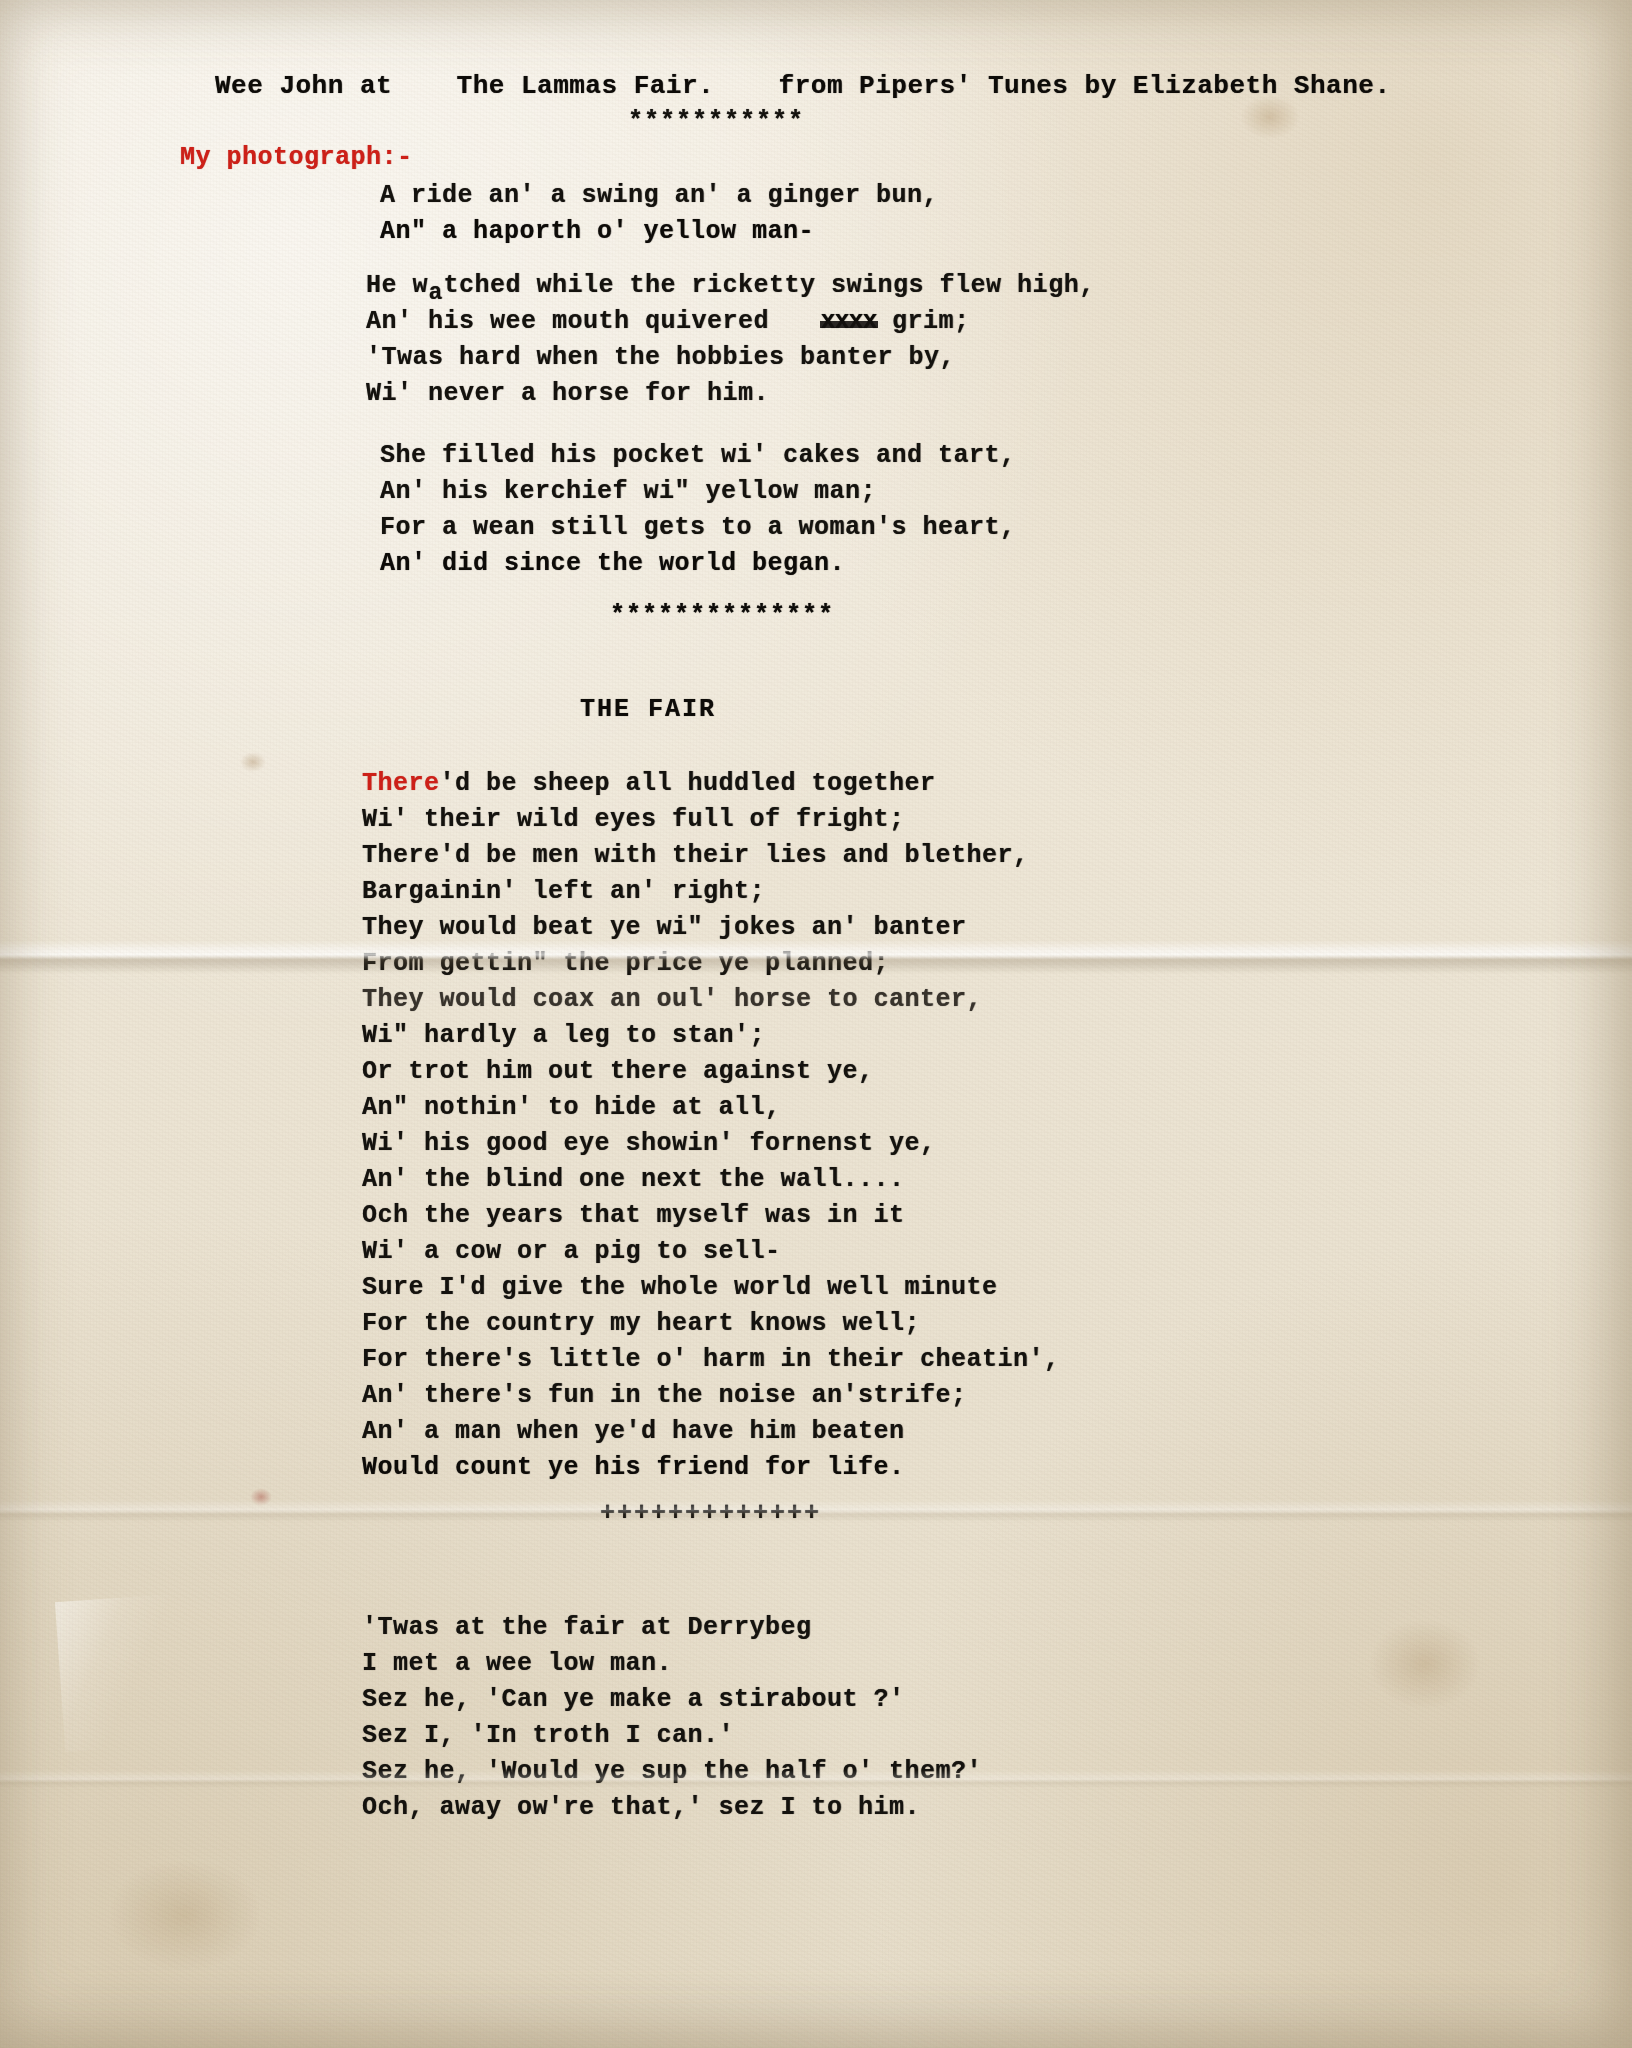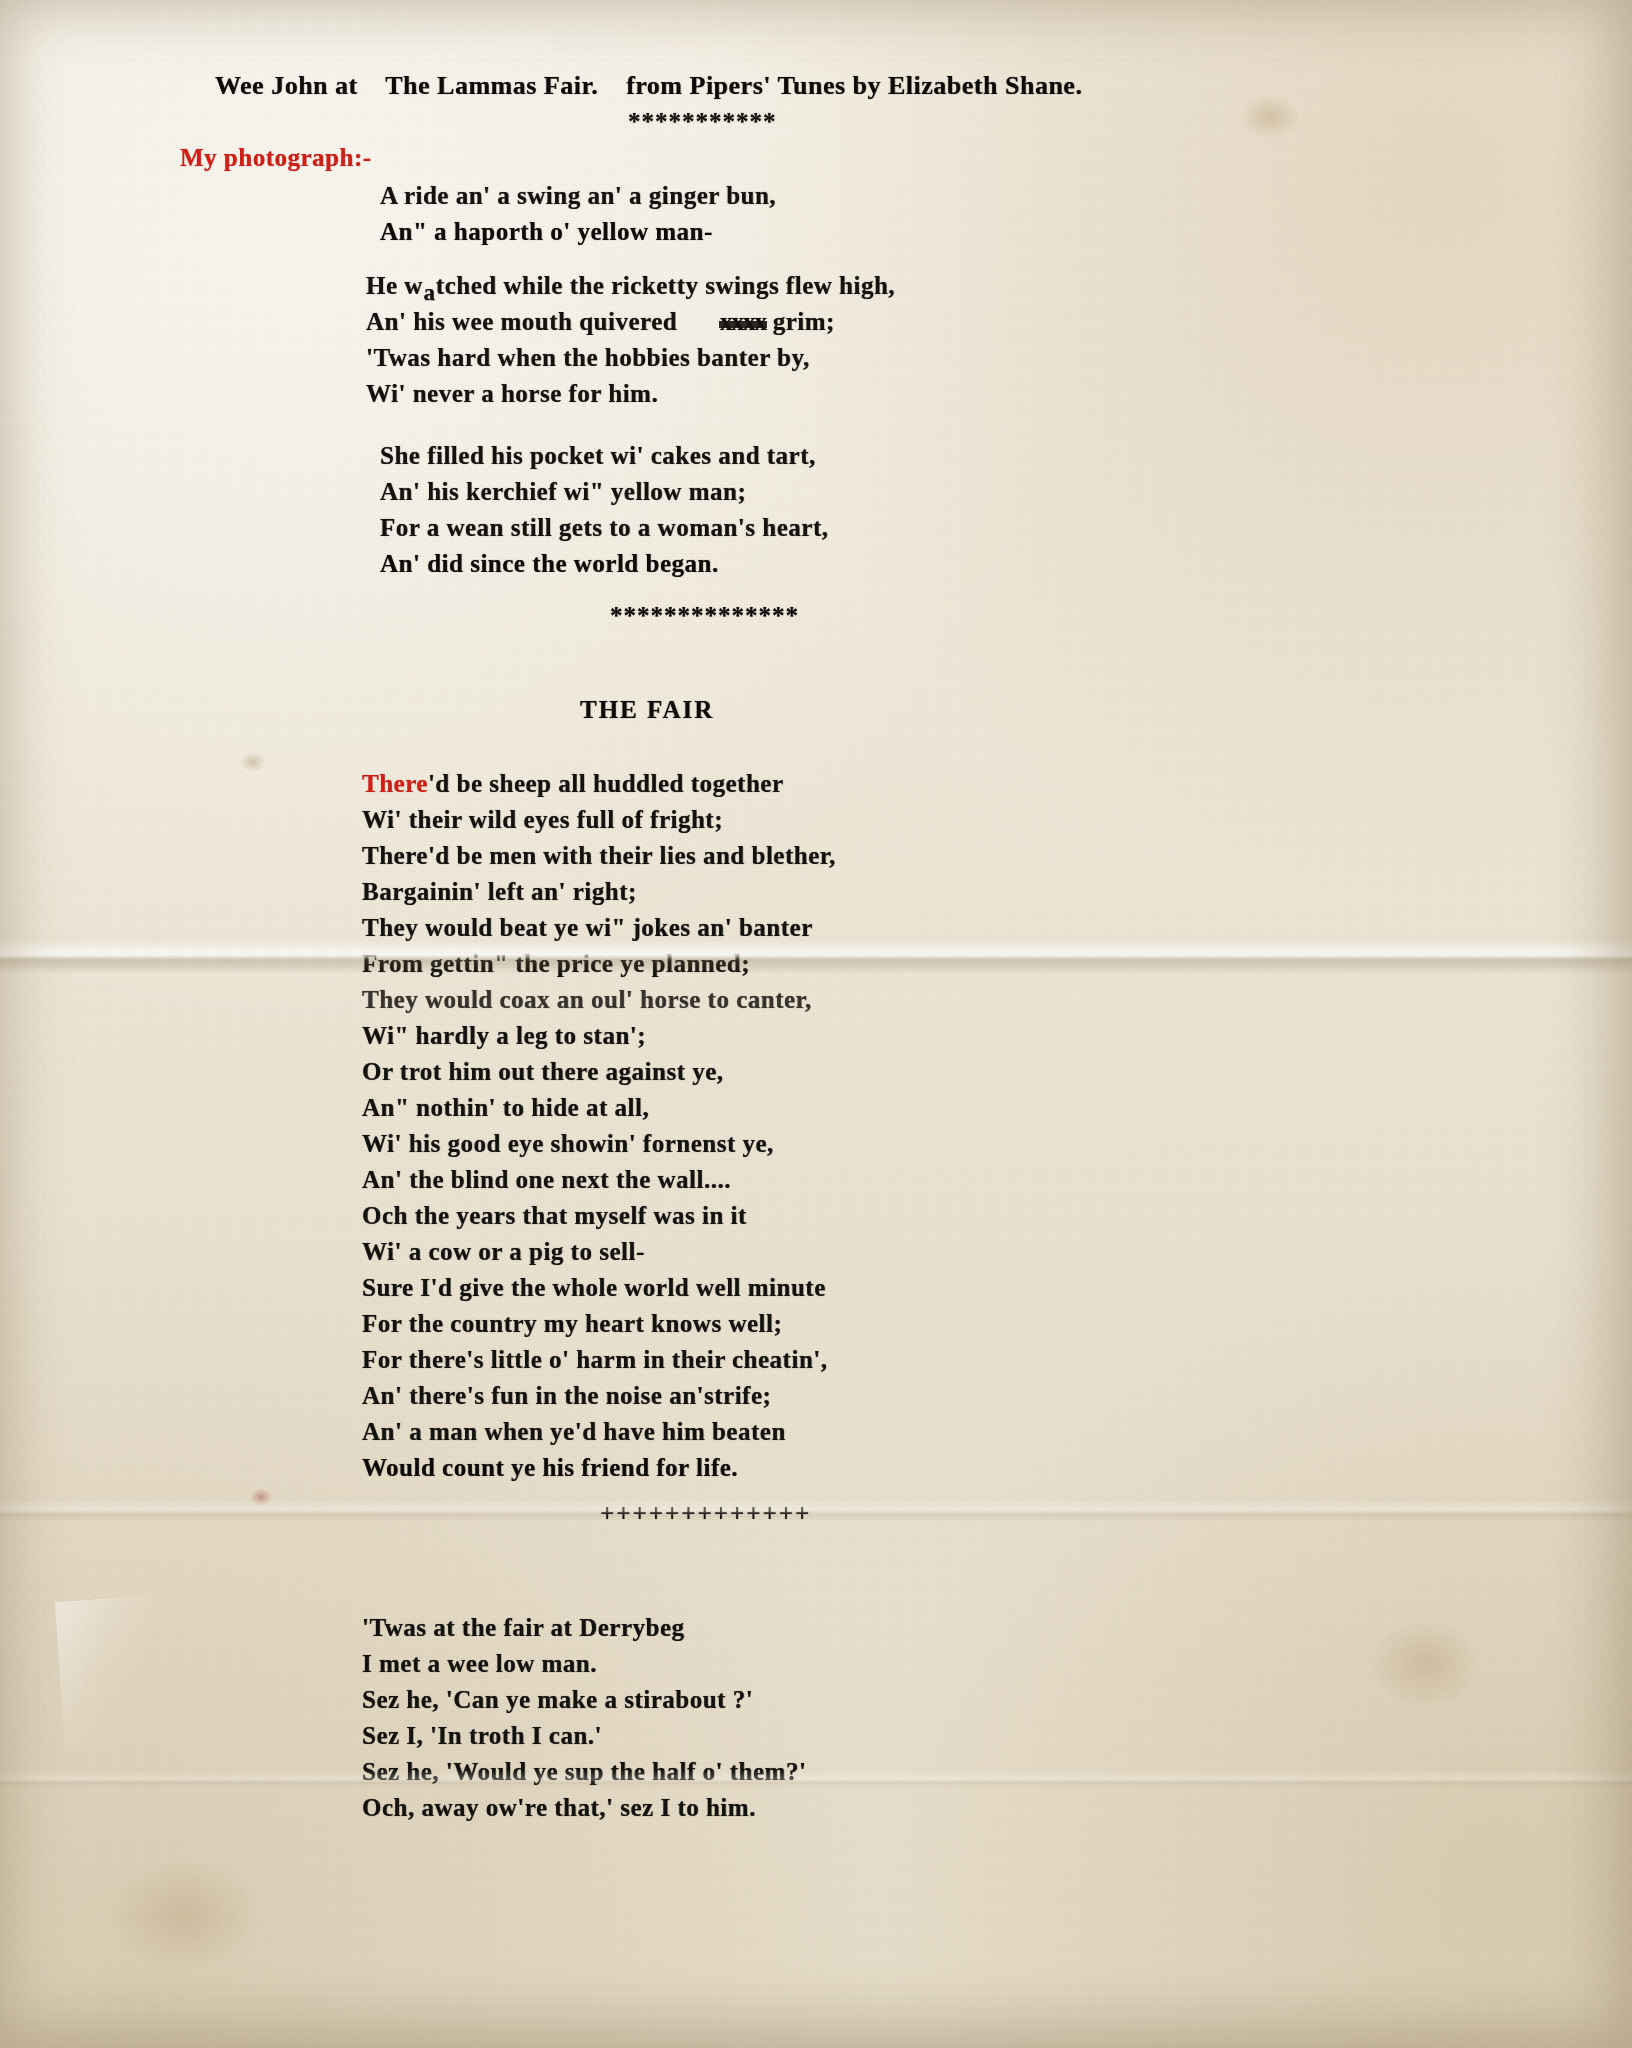--- a/index.html
+++ b/index.html
@@ -129,21 +129,20 @@
     position: relative;
     white-space: pre;
     letter-spacing: 0.5px;
     font-weight: 700;
     font-size: 25px;
     line-height: 36px;
     color: #14120e;
     text-shadow:
       0 0 1px rgba(20,18,14,0.55),
       0.6px 0.4px 0 rgba(30,26,20,0.28);
-    font-family: Liberation Serif, serif;
   }
 
   
   .ink-light { color: #2b2620; opacity: 0.93; }
   .ink-heavy { color: #0d0b08; }
 
   .red {
     color: #cf2018;
     text-shadow:
       0 0 1px rgba(190,30,22,0.55),

